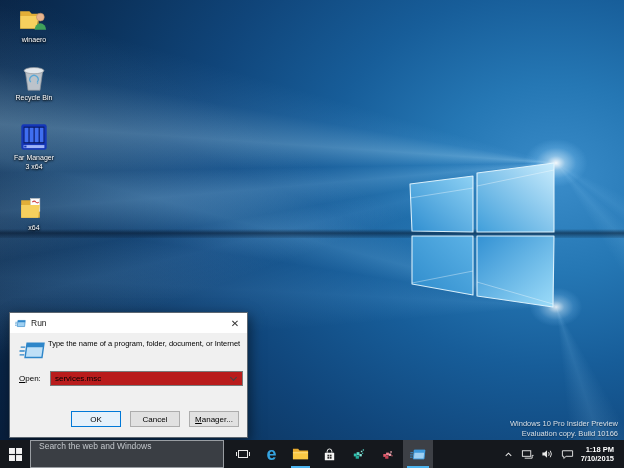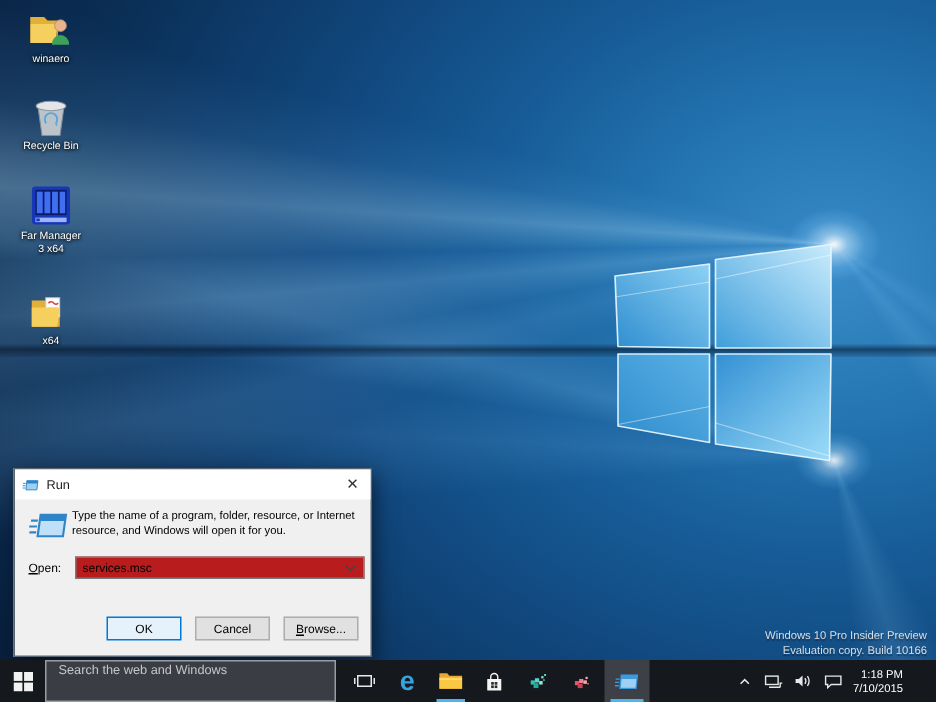--- a/index.html
+++ b/index.html
@@ -75,21 +75,21 @@
     display:flex;align-items:stretch;}
   .tb-start{width:30px;display:flex;align-items:center;justify-content:center;}
   .tb-search{width:194px;background:#3a3e44;border:1px solid #999da2;display:flex;align-items:flex-start;
     padding:0 8px;color:#c3c7cc;font-size:8.5px;white-space:nowrap;overflow:hidden;}
   .tb-btn{width:27px;display:flex;align-items:center;justify-content:center;position:relative;margin:0 1px;}
   .tb-btn.first{margin-left:5px;}
   .tb-btn.running::after,.tb-btn.active::after{content:'';position:absolute;bottom:0;left:4px;right:4px;
     height:2px;background:#4cb4ef;}
   .tb-btn.active{background:#3d4046;width:30px;}
   .edge-e{font-size:18px;font-weight:bold;color:#35a3e0;line-height:18px;}
-  .tray{margin-left:auto;display:flex;align-items:center;gap:7px;padding-right:22px;}
+  .tray{margin-left:auto;display:flex;align-items:center;gap:7px;padding-right:10px;font-weight:bold;}
   .clock{text-align:right;font-size:7.5px;line-height:9px;color:#fff;}
 </style>
 </head>
 <body>
 
 <div class="screen">
 
   <div class="wallpaper">
     <div class="horizon"></div>
     <div class="flare flare1"></div>
@@ -195,32 +195,31 @@
     </div>
     <div class="rd-body">
       <svg class="rd-bigicon" width="26" height="22" viewBox="0 0 20 16">
         <g transform="skewX(-8)">
           <rect x="6.5" y="2" width="13" height="11" fill="#bfe0f7" stroke="#2e86c9" stroke-width="1.1"></rect>
           <rect x="6.5" y="2" width="13" height="3.2" fill="#2e86c9"></rect>
           <path d="M2,5 h3.5 M1.5,8 h4 M2,11 h3.5" stroke="#2e86c9" stroke-width="1.1"></path>
         </g>
       </svg>
       <div class="rd-desc">
-        <div>Type the name of a program, folder, resource, or Internet</div>
-        <div>resource, and Windows will open it for you.</div>
+        <div>Type the name of a program, folder, document, or Internet</div>
       </div>
       <label class="rd-open-label">Open:</label>
       <div class="rd-combo">
         <span class="rd-combo-text">services.msc</span>
         <span class="rd-combo-arrow"></span>
       </div>
       <div class="rd-buttons">
         <button class="btn default">OK</button>
         <button class="btn">Cancel</button>
-        <button class="btn browse">Browse...</button>
+        <button class="btn browse">Manager...</button>
       </div>
     </div>
   </div>
 
   <div class="taskbar">
     <div class="tb-start">
       <svg width="13" height="13" viewBox="0 0 14 14">
         <rect x="0" y="0" width="6.4" height="6.4" fill="#f2f2f2"></rect>
         <rect x="7.6" y="0" width="6.4" height="6.4" fill="#f2f2f2"></rect>
         <rect x="0" y="7.6" width="6.4" height="6.4" fill="#f2f2f2"></rect>

